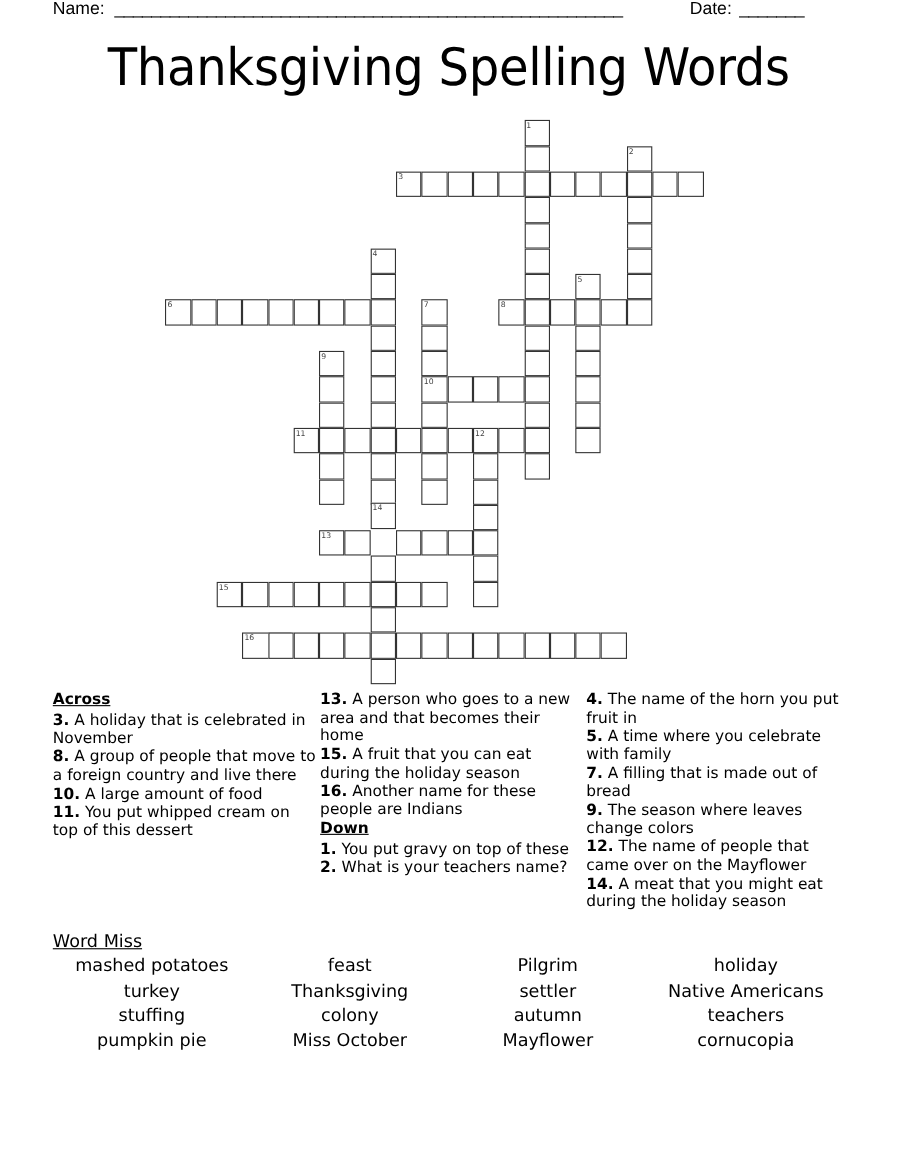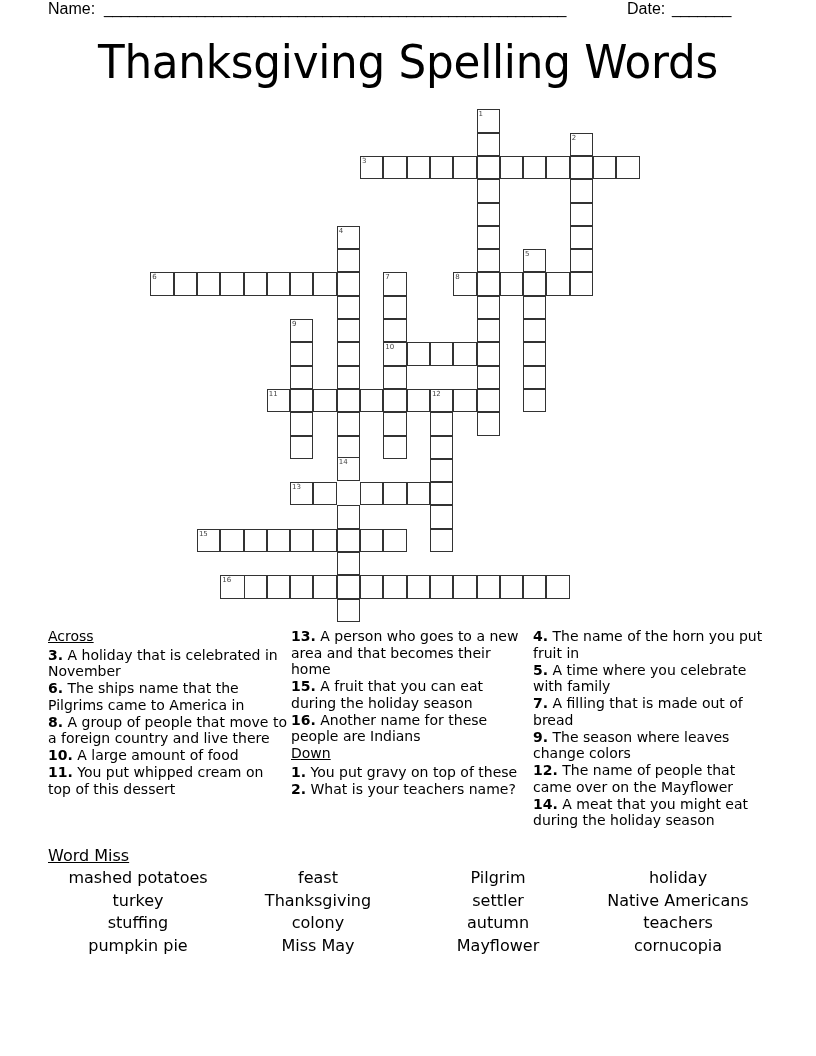--- a/index.html
+++ b/index.html
@@ -7,21 +7,21 @@
   .header-line { position: absolute; top: 0; left: 0; width: 816px; height: 20px; font-family: "Liberation Sans", sans-serif; font-size: 16px; }
   .name-label { position: absolute; left: 48px; top: 0px; }
   .name-blank { position: absolute; left: 104px; top: 0px; letter-spacing: -0.5px; }
   .date-label { position: absolute; left: 627px; top: 0px; }
   .date-blank { position: absolute; left: 672px; top: 0px; letter-spacing: -0.5px; }
   .title { position: absolute; top: 34px; left: 0; width: 816px; text-align: center; font-family: "DejaVu Sans", sans-serif; font-size: 47px; letter-spacing: -0.3px; transform: scaleX(0.93); transform-origin: center; }
   .grid { position: absolute; left: 0; top: 0; width: 816px; height: 640px; }
   .cell { position: absolute; width: 23.3px; height: 23.3px; box-sizing: border-box; border: 1.4px solid #333; background: #fff; margin-left: -0.7px; margin-top: -0.7px; }
   .cell-num { position: absolute; left: 1px; top: 0px; font-family: "DejaVu Sans", sans-serif; font-size: 7px; color: #444; line-height: 8px; }
   .clues { position: absolute; top: 628px; font-family: "DejaVu Sans", sans-serif; font-size: 14px; line-height: 16.5px; width: 240px; }
-  .clues .heading { text-decoration: underline; font-weight: normal; margin-bottom: 2px; display: block; }
+  .clues .heading { text-decoration: underline; font-weight: bold; margin-bottom: 2px; display: block; }
   .clue { margin-bottom: 0.5px; }
   .clue b { font-weight: bold; }
   .col1 { left: 48px; }
   .col2 { left: 291px; }
   .col3 { left: 533px; }
   .wordbank { position: absolute; top: 846px; left: 48px; font-family: "DejaVu Sans", sans-serif; font-size: 16px; }
   .wordbank-title { text-decoration: underline; font-size: 16px; margin-bottom: 3px; }
   .wb-grid { display: grid; grid-template-columns: 180px 180px 180px 180px; row-gap: 3.5px; }
   .wb-item { line-height: 19px; text-align: center; }
 </style>
@@ -189,21 +189,20 @@
     <div class="cell" style="left: 453.9px; top: 576px;"></div>
     <div class="cell" style="left: 477.2px; top: 576px;"></div>
     <div class="cell" style="left: 500.5px; top: 576px;"></div>
     <div class="cell" style="left: 523.8px; top: 576px;"></div>
     <div class="cell" style="left: 547.1px; top: 576px;"></div>
   </div>
 
 <div class="clues col1" id="clues-col1">
   <span class="heading">Across</span>
 <div class="clue"><b>3.</b> <span>A holiday that is celebrated in November</span></div>
-    <div class="clue"><b>6.</b> <span>The ships name that the Pilgrims came to America in</span></div>
     <div class="clue"><b>8.</b> <span>A group of people that move to a foreign country and live there</span></div>
     <div class="clue"><b>10.</b> <span>A large amount of food</span></div>
     <div class="clue"><b>11.</b> <span>You put whipped cream on top of this dessert</span></div>
   </div>
 <div class="clues col2" id="clues-col2">
     <div class="clue"><b>13.</b> <span>A person who goes to a new area and that becomes their home</span></div>
     <div class="clue"><b>15.</b> <span>A fruit that you can eat during the holiday season</span></div>
     <div class="clue"><b>16.</b> <span>Another name for these people are Indians</span></div>
     <span class="heading">Down</span>
     <div class="clue"><b>1.</b> <span>You put gravy on top of these</span></div>
@@ -227,17 +226,17 @@
       <div class="wb-item">holiday</div>
       <div class="wb-item">turkey</div>
       <div class="wb-item">Thanksgiving</div>
       <div class="wb-item">settler</div>
       <div class="wb-item">Native Americans</div>
       <div class="wb-item">stuffing</div>
       <div class="wb-item">colony</div>
       <div class="wb-item">autumn</div>
       <div class="wb-item">teachers</div>
       <div class="wb-item">pumpkin pie</div>
-      <div class="wb-item">Miss May</div>
+      <div class="wb-item">Miss October</div>
       <div class="wb-item">Mayflower</div>
       <div class="wb-item">cornucopia</div>
     </div>
 </div>
 
 </body></html>

